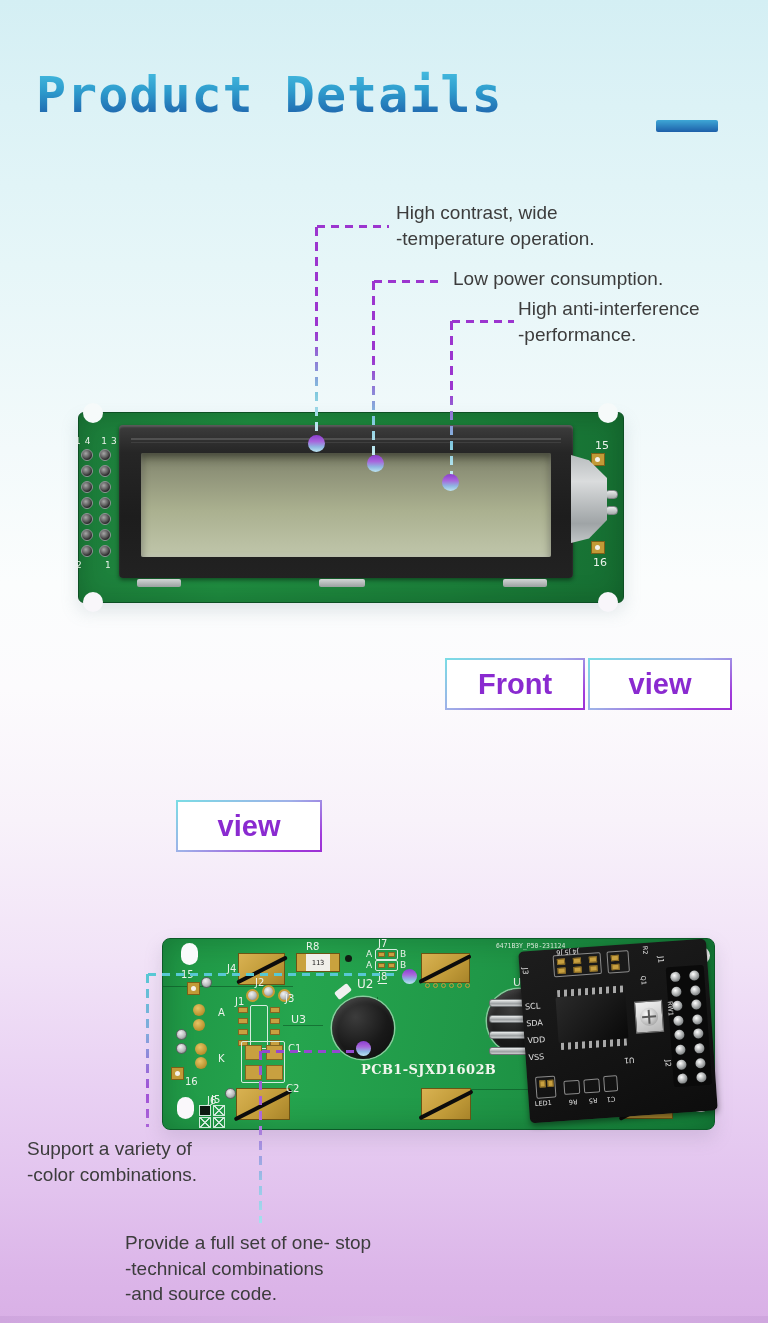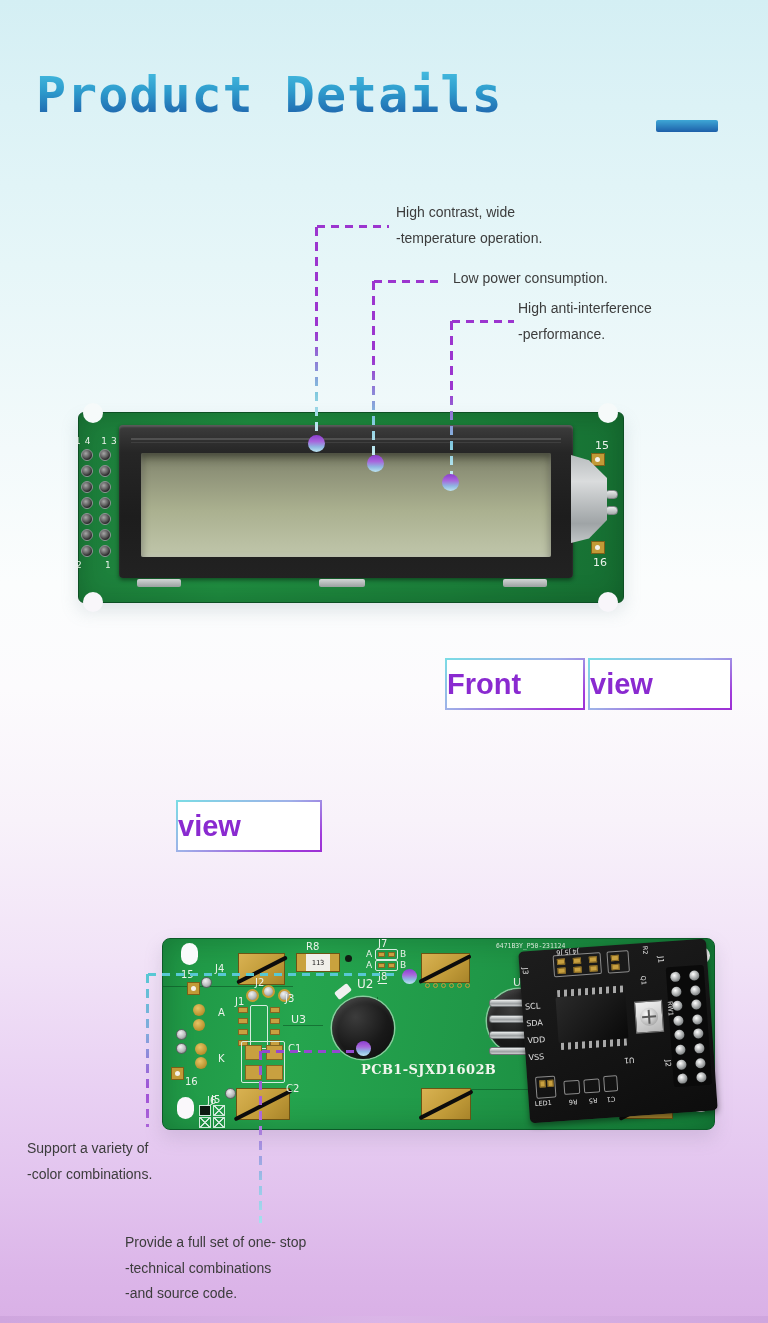--- a/index.html
+++ b/index.html
@@ -8,37 +8,37 @@
     background:linear-gradient(180deg,#d4eff4 0%,#dcf2f6 8%,#e6f6f8 20%,#f3fafb 34%,#fbfdfd 44%,#fcfbfd 52%,#f8f2fa 62%,#f1e2f7 73%,#e9d1f3 82%,#e2c3ee 90%,#dcb6e9 96%,#d9b0e6 100%);}
   .abs{position:absolute;}
   
   .title{left:36px;top:70px;font-family:"DejaVu Sans Mono",monospace;font-weight:bold;
     font-size:50px;line-height:50px;letter-spacing:1px;
     background:linear-gradient(180deg,#46bce0 0%,#2e9ccd 42%,#1d5ca8 100%);
     -webkit-background-clip:text;background-clip:text;-webkit-text-fill-color:transparent;color:transparent;}
   .titledash{left:656px;top:120px;width:62px;height:12px;border-radius:2px;
     background:linear-gradient(180deg,#3ea7d6,#1d5fa9);}
   
-  .callout{font-size:14px;line-height:25.5px;color:#3c3c3c;z-index:6;}
+  .callout{font-size:19px;line-height:25.5px;color:#3c3c3c;z-index:6;}
   
   .dashh{height:3px;z-index:5;
     -webkit-mask-image:repeating-linear-gradient(90deg,#000 0 8px,transparent 8px 14px);
     mask-image:repeating-linear-gradient(90deg,#000 0 8px,transparent 8px 14px);}
   .dashv{width:3px;z-index:5;
     -webkit-mask-image:repeating-linear-gradient(180deg,#000 0 9px,transparent 9px 15px);
     mask-image:repeating-linear-gradient(180deg,#000 0 9px,transparent 9px 15px);}
   
   .dot{width:17px;height:17px;border-radius:50%;z-index:7;
     background:linear-gradient(180deg,#8b3ecf 0%,#a866dc 38%,#8fb6e2 70%,#bce4f1 100%);}
   .dot.sm{width:15px;height:15px;}
   
   .vbtn{box-sizing:border-box;height:52px;border:2px solid transparent;z-index:4;
     background:linear-gradient(#fff,#fff) padding-box,
                linear-gradient(155deg,#7adde5 0%,#9fb0e8 45%,#a13cdb 85%,#9c2fd4 100%) border-box;
-    display:flex;align-items:center;
+    display:flex;align-items:center;justify-content:center;
     font-weight:bold;font-size:29px;color:#8a2ad0;}
   
   .board{z-index:1;border-radius:6px;}
   .pl{position:absolute;color:#eaf2ea;font-family:"DejaVu Sans",sans-serif;font-size:10px;line-height:1;white-space:nowrap;z-index:3;}
   .notch{position:absolute;border-radius:11px;z-index:2;}
   .gcirc{position:absolute;border-radius:50%;background:radial-gradient(circle at 40% 35%,#e7c565,#b8902c 70%,#8a6a1c);}
   .scirc{position:absolute;border-radius:50%;box-sizing:border-box;border:1px solid #5c6062;
     background:radial-gradient(circle at 38% 32%,#f2f2f2,#b9bcbd 55%,#6f7476);}
   .goldsq{position:absolute;background:#c29a36;border:1px solid #7c6018;box-sizing:border-box;}
   .goldsq::after{content:"";position:absolute;left:3px;top:3px;width:5px;height:5px;border-radius:50%;background:#f4f2ea;}
@@ -206,21 +206,21 @@
     <div class="notch" style="left:528px;top:8px;width:19px;height:17px;background:#f9fbfb;"></div>
     <div class="notch" style="left:528px;top:156px;width:19px;height:17px;background:#faf8fb;"></div>
 
     <div class="trace" style="left:0;top:47px;width:130px;height:1px;"></div>
     <div class="trace" style="left:120px;top:86px;width:40px;height:1px;"></div>
     <div class="trace" style="left:300px;top:150px;width:160px;height:1px;"></div>
     <div class="trace" style="left:214px;top:58px;width:1px;height:34px;"></div>
 
     <span class="pl" style="left:18px;top:31px;">15</span>
     <div class="goldsq" style="left:24px;top:43px;width:13px;height:13px;"></div>
-    <span class="pl" style="left:52px;top:25px;">J4</span>
+    <span class="pl" style="left:64px;top:25px;">J4</span>
     <div class="scirc" style="left:38px;top:38px;width:11px;height:11px;"></div>
     <div class="gcirc" style="left:30px;top:65px;width:12px;height:12px;"></div>
     <div class="gcirc" style="left:30px;top:80px;width:12px;height:12px;"></div>
     <span class="pl" style="left:55px;top:69px;">A</span>
     <div class="scirc" style="left:13px;top:90px;width:11px;height:11px;"></div>
     <div class="scirc" style="left:13px;top:104px;width:11px;height:11px;"></div>
     <div class="gcirc" style="left:32px;top:104px;width:12px;height:12px;"></div>
     <div class="gcirc" style="left:32px;top:118px;width:12px;height:12px;"></div>
     <span class="pl" style="left:55px;top:115px;">K</span>
     <div class="goldsq" style="left:8px;top:128px;width:13px;height:13px;"></div>

